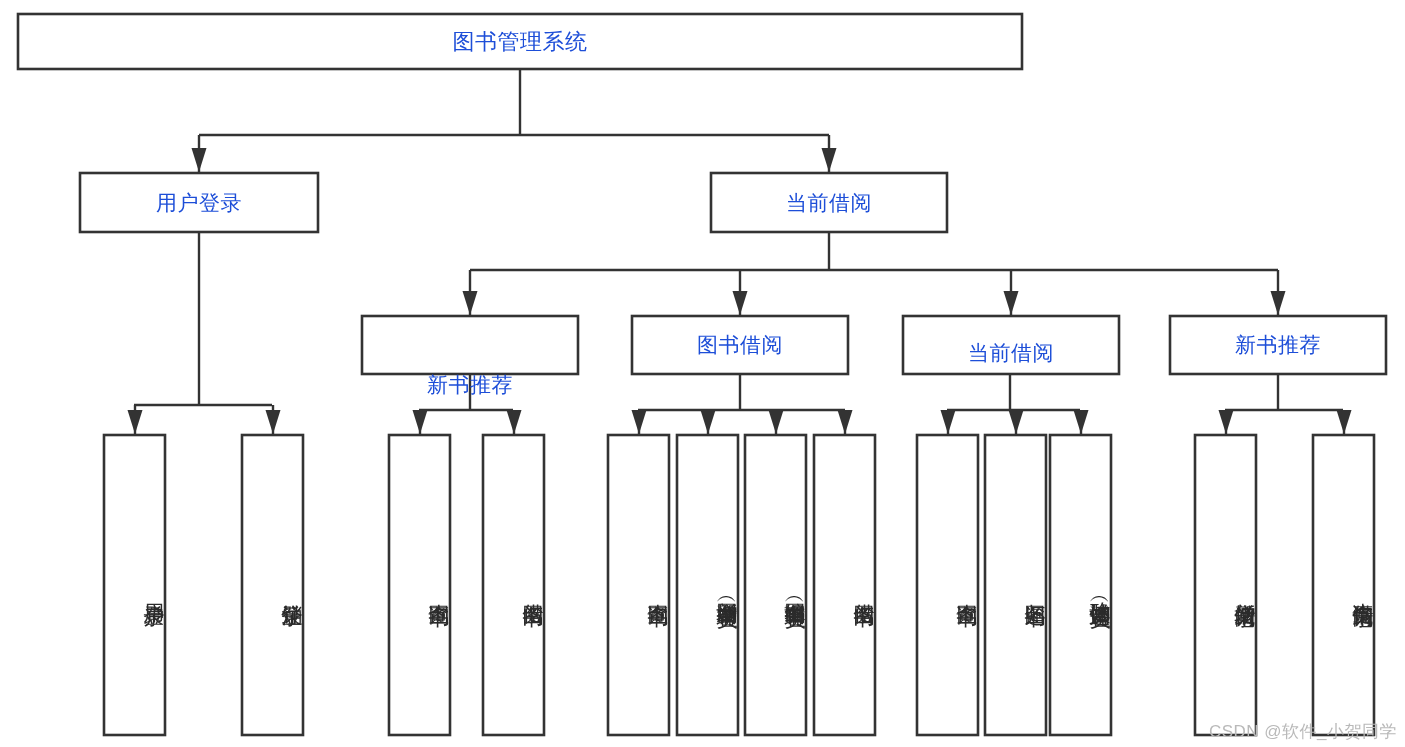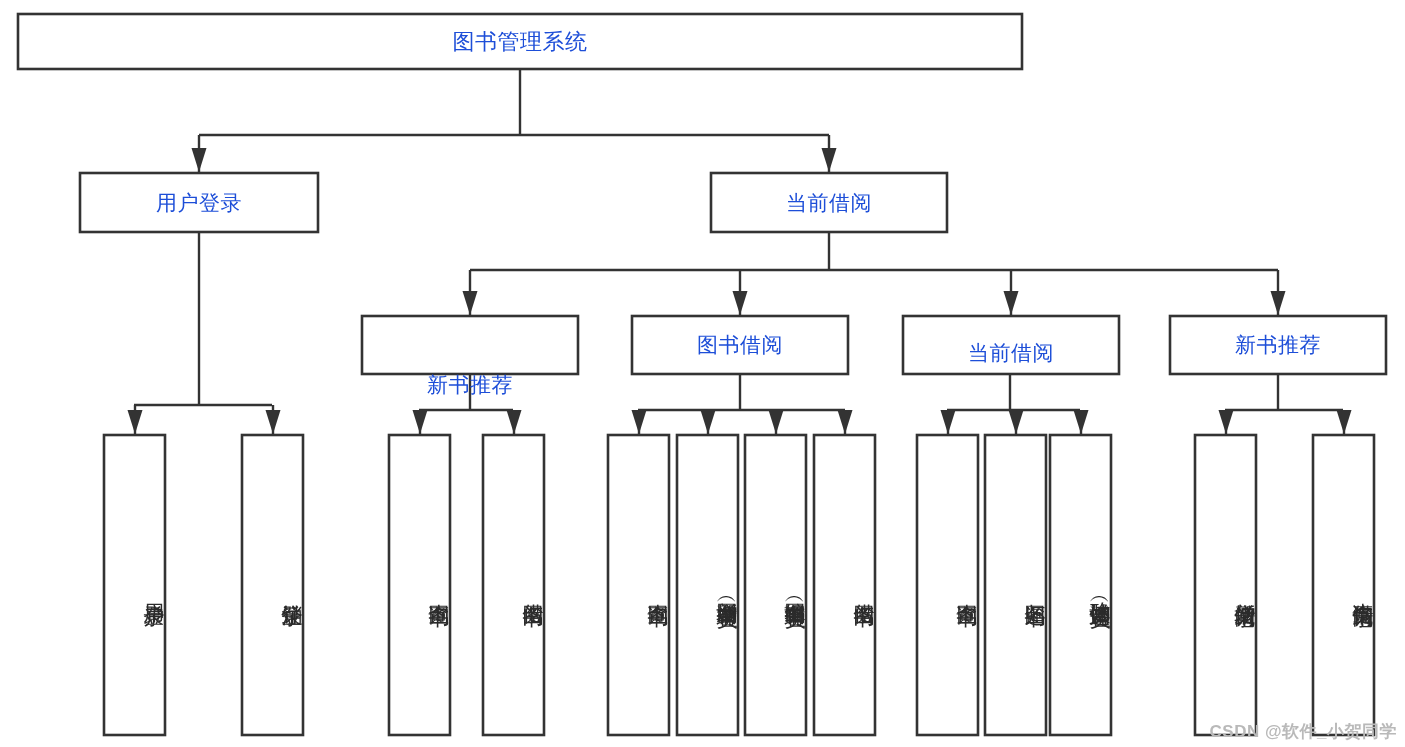--- a/index.html
+++ b/index.html
@@ -77,21 +77,20 @@
     background: transparent;
   }
   #watermark {
     position: absolute;
     right: 8px;
     bottom: 4px;
     font-size: 17px;
     color: #b9b9b9;
     white-space: nowrap;
     letter-spacing: 0.5px;
-    font-weight: bold;
   }
 </style>
 </head>
 <body>
 
 <div id="diagram-root">
 
   <svg id="flow-svg" viewBox="0 0 1405 747" preserveAspectRatio="none" aria-hidden="true">
       <line x1="520" y1="69" x2="520" y2="135" class="connector"></line>
       <line x1="199" y1="135" x2="829" y2="135" class="connector"></line>

